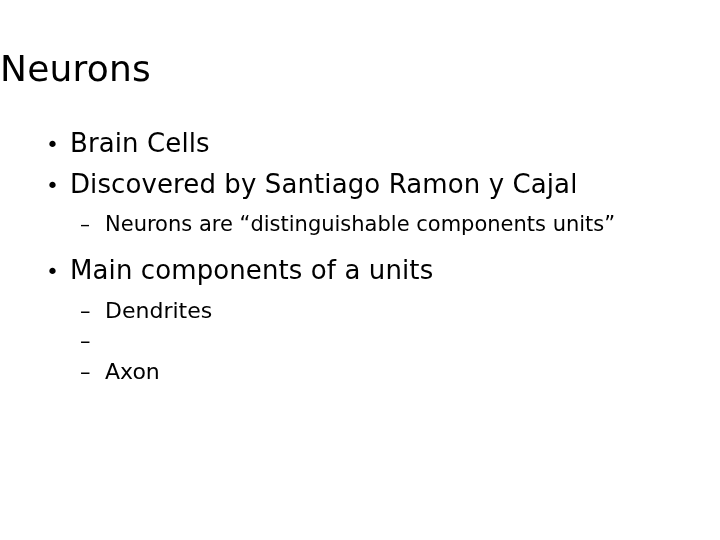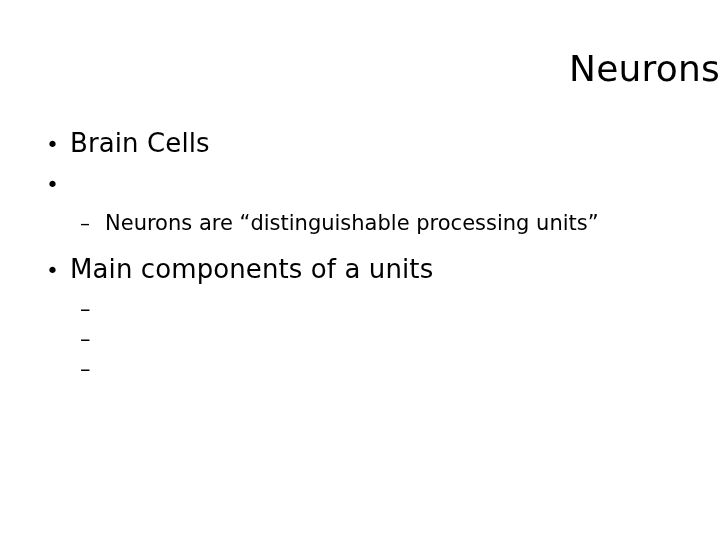--- a/index.html
+++ b/index.html
@@ -22,21 +22,21 @@
     background: #ffffff;
     box-sizing: border-box;
   }
 
   
   .slide-title {
     position: absolute;
     left: 0;
     top: 48px;
     width: 720px;
-    text-align: right;
+    text-align: left;
     font-size: 36px;
     line-height: 42px;
     font-weight: 400;
     letter-spacing: 0.2px;
     white-space: nowrap;
   }
 
   
   .slide-body {
     position: absolute;
@@ -109,38 +109,41 @@
 
   <div class="slide-body">
 
     <div class="bullet-row lvl1">
       <span class="marker">•</span>
       <span class="txt">Brain Cells</span>
     </div>
 
     <div class="bullet-row lvl1 gap-small">
       <span class="marker">•</span>
+      <span class="txt">Discovered by Santiago Ramon y Cajal</span>
     </div>
 
     <div class="bullet-row lvl2 tight gap-small">
       <span class="marker">–</span>
-      <span class="txt">Neurons are “distinguishable processing units”</span>
+      <span class="txt">Neurons are “distinguishable components units”</span>
     </div>
 
     <div class="bullet-row lvl1 gap-before">
       <span class="marker">•</span>
       <span class="txt">Main components of a units</span>
     </div>
 
     <div class="bullet-row lvl2 gap-small">
       <span class="marker">–</span>
+      <span class="txt">Dendrites</span>
     </div>
 
     <div class="bullet-row lvl2">
       <span class="marker">–</span>
     </div>
 
     <div class="bullet-row lvl2">
       <span class="marker">–</span>
+      <span class="txt">Axon</span>
     </div>
 
   </div>
 </div>
 
 </body></html>

